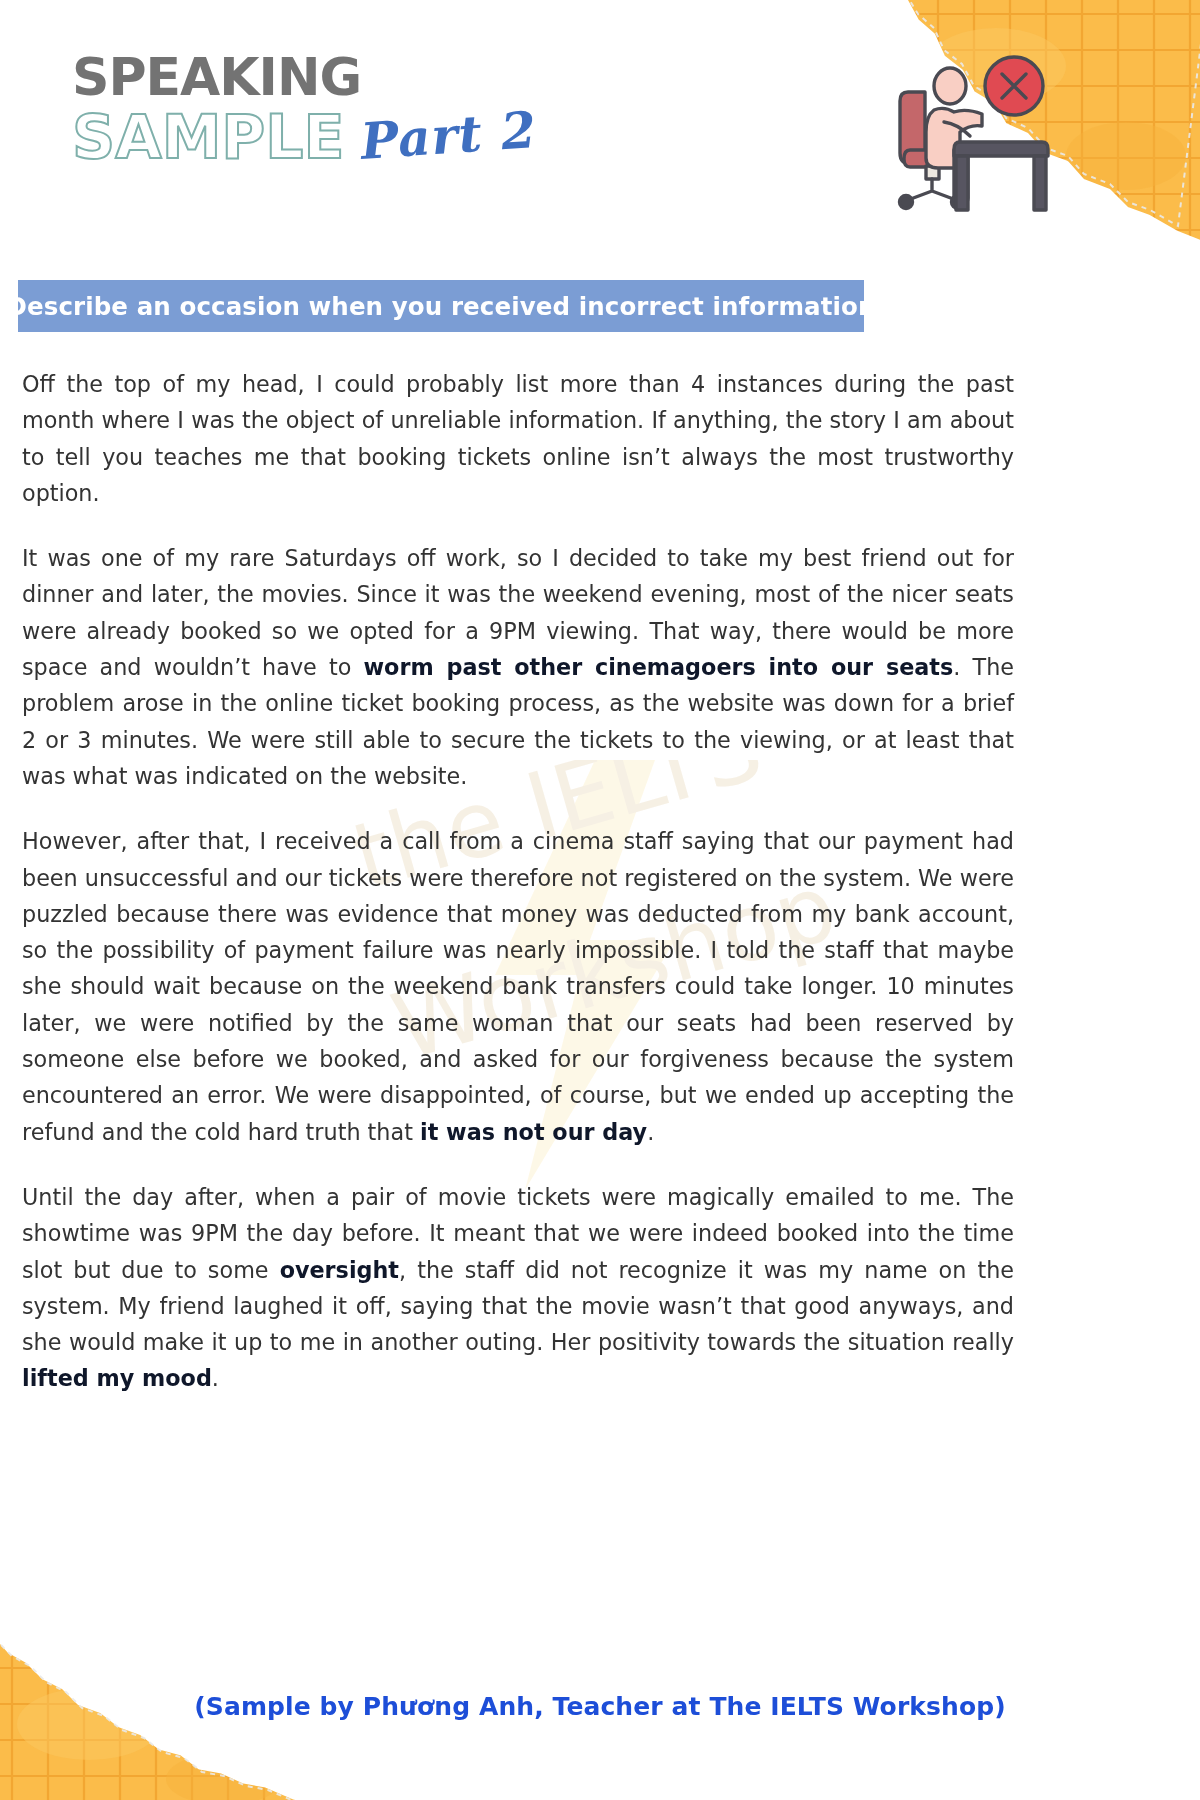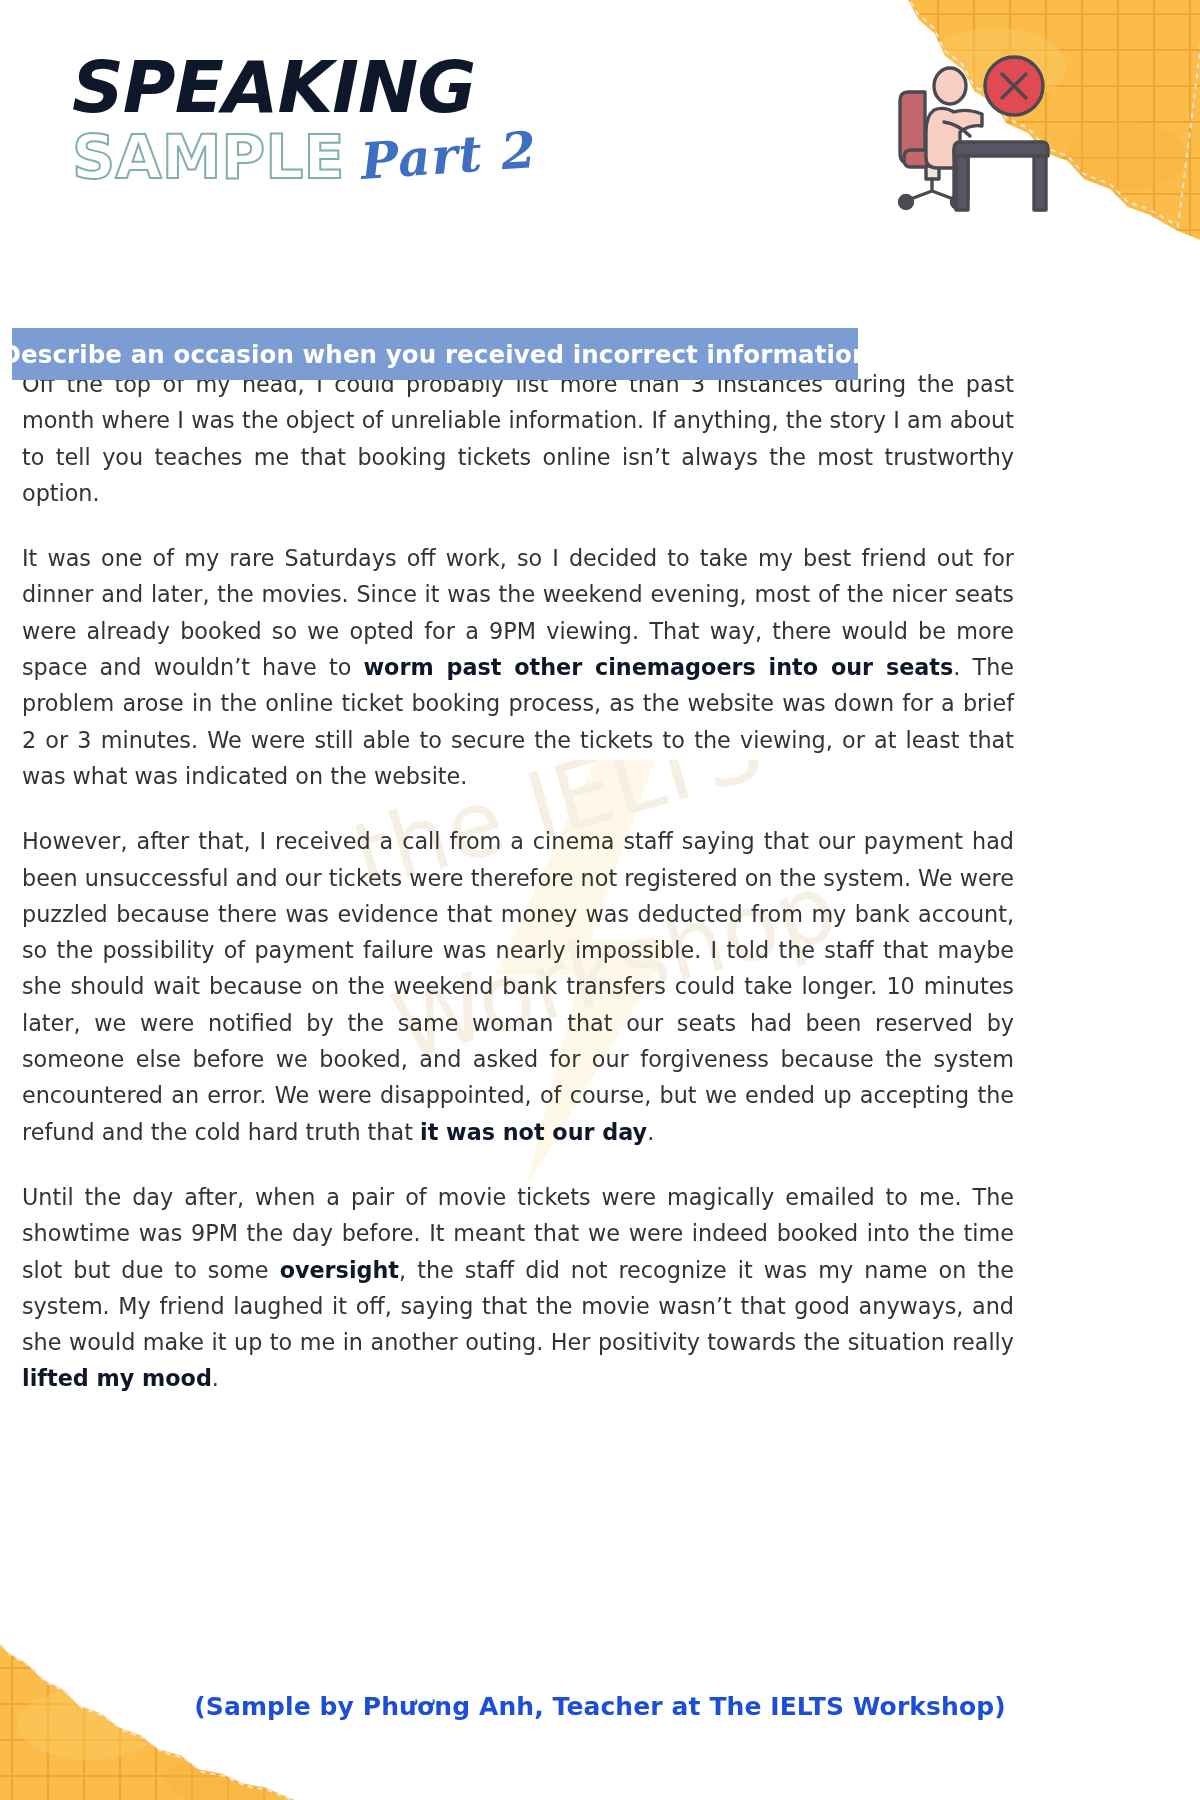--- a/index.html
+++ b/index.html
@@ -58,27 +58,26 @@
   
   .header {
     position: relative;
     z-index: 3;
     padding: 52px 0 0 72px;
     height: 270px;
   }
 
   .brandline1 {
     font-family: "DejaVu Sans", sans-serif;
-    font-size: 72px;
+    font-size: 52px;
     font-weight: 700;
     letter-spacing: -1px;
-    color: #0f172a;
+    color: #737373;
     line-height: 0.98;
     display: block;
-    font-style: italic;
   }
 
   .brandrow {
     display: flex;
     align-items: flex-end;
     gap: 16px;
     margin-top: 4px;
   }
 
   .brandline2 {
@@ -107,30 +106,29 @@
   .illus {
     position: absolute;
     right: 138px;
     top: 50px;
     z-index: 3;
   }
 
   
   .banner {
     position: absolute;
-    left: 12px;
+    left: 18px;
     top: 280px;
     width: 846px;
     height: 52px;
     background: #7b9dd4;
     display: flex;
     align-items: center;
     justify-content: center;
     z-index: 3;
-    margin-top: 48px;
   }
   .banner-text {
     font-family: "DejaVu Sans", sans-serif;
     color: #ffffff;
     font-size: 24.5px;
     font-weight: 700;
     letter-spacing: 0.1px;
     white-space: nowrap;
   }
 
@@ -309,21 +307,21 @@
     </svg>
   </div>
 
   <div class="banner">
     <span class="banner-text">Describe an occasion when you received incorrect information</span>
   </div>
 
   <div class="content">
 
     <p class="para">
-      <span>Off the top of my head, I could probably list more than 3 instances during the past month where I was the object of unreliable information. If anything, the story I am about to tell you teaches me that booking tickets online isn’t always the most trustworthy option.</span>
+      <span>Off the top of my head, I could probably list more than 4 instances during the past month where I was the object of unreliable information. If anything, the story I am about to tell you teaches me that booking tickets online isn’t always the most trustworthy option.</span>
     </p>
 
     <p class="para">
       <span>It was one of my rare Saturdays off work, so I decided to take my best friend out for dinner and later, the movies. Since it was the weekend evening, most of the nicer seats were already booked so we opted for a 9PM viewing. That way, there would be more space and wouldn’t have to </span><b>worm past other cinemagoers into our seats</b><span>. The problem arose in the online ticket booking process, as the website was down for a brief 2 or 3 minutes. We were still able to secure the tickets to the viewing, or at least that was what was indicated on the website.</span>
     </p>
 
     <p class="para">
       <span>However, after that, I received a call from a cinema staff saying that our payment had been unsuccessful and our tickets were therefore not registered on the system. We were puzzled because there was evidence that money was deducted from my bank account, so the possibility of payment failure was nearly impossible. I told the staff that maybe she should wait because on the weekend bank transfers could take longer. 10 minutes later, we were notified by the same woman that our seats had been reserved by someone else before we booked, and asked for our forgiveness because the system encountered an error. We were disappointed, of course, but we ended up accepting the refund and the cold hard truth that </span><b>it was not our day</b><span>.</span>
     </p>
 

